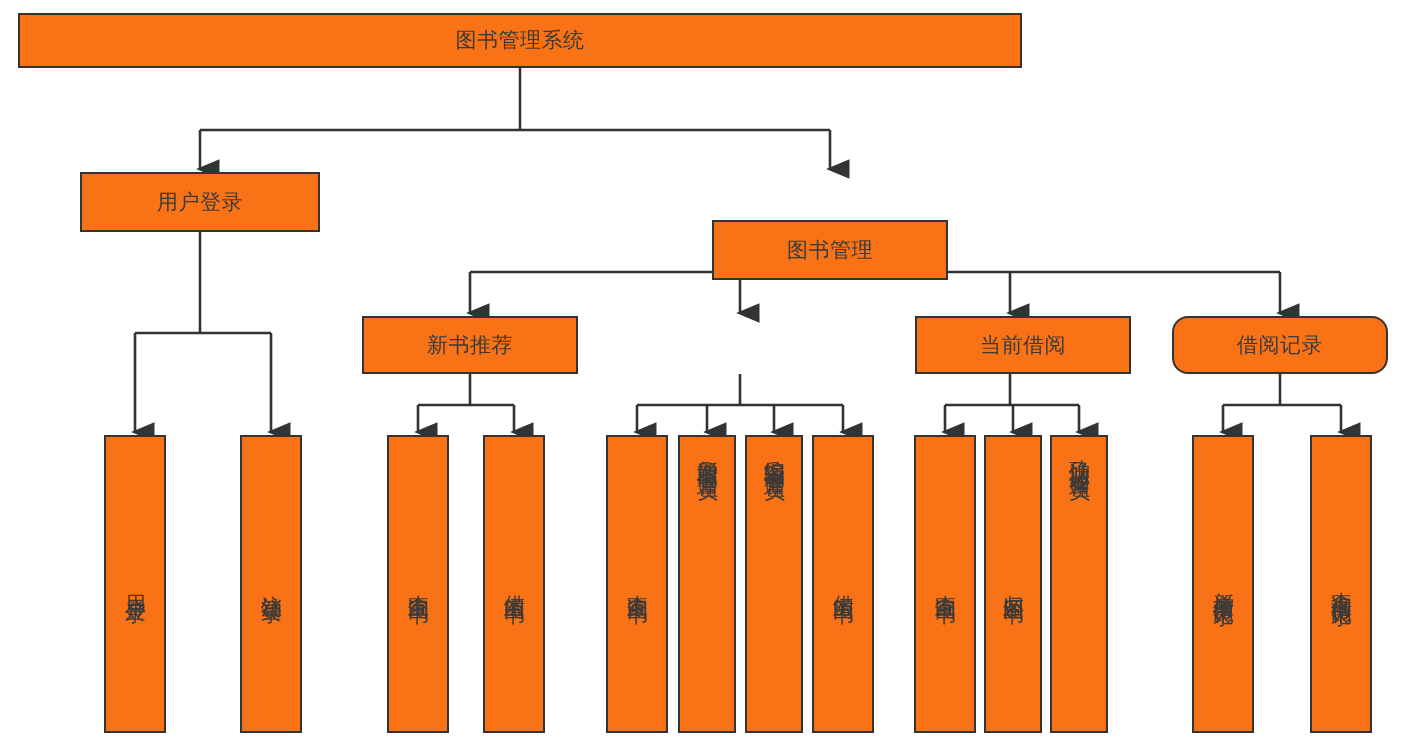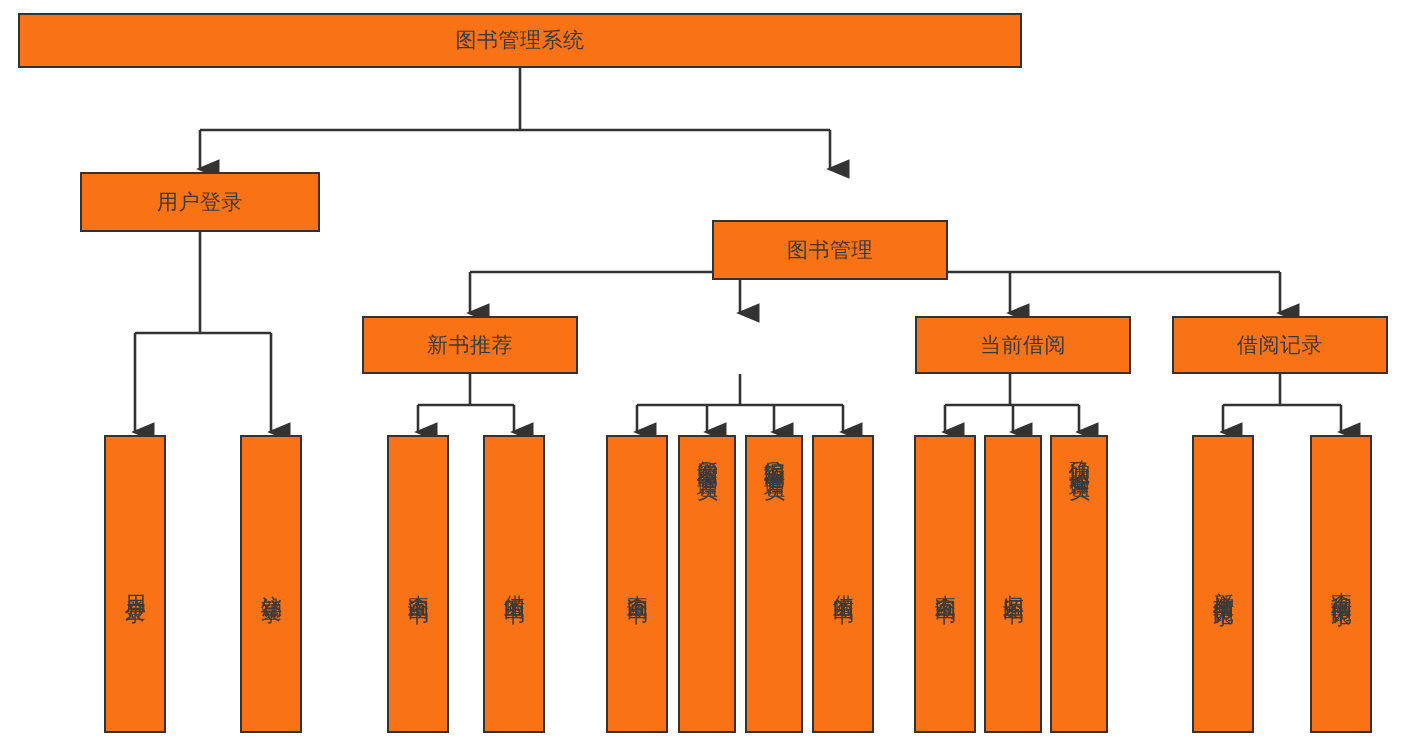--- a/index.html
+++ b/index.html
@@ -128,21 +128,21 @@
   <div class="node" style="left: 712px; top: 172px; width: 236px; height: 60px; margin-top: 48px;">
     <span class="node-label">图书管理</span>
   </div>
 
   <div class="node" style="left: 362px; top: 316px; width: 216px; height: 58px; text-align: right;">
     <span class="node-label">新书推荐</span>
   </div>
   <div class="node" style="left: 902px; top: 316px; width: 216px; height: 58px; margin-left: 13px;">
     <span class="node-label">当前借阅</span>
   </div>
-  <div class="node" style="left: 1172px; top: 316px; width: 216px; height: 58px;">
+  <div class="node" style="left: 1172px; top: 316px; width: 216px; height: 58px; border-radius: 16px;">
     <span class="node-label">借阅记录</span>
   </div>
 
   <div class="node vertical centered" style="left: 104px; top: 435px; width: 62px; height: 298px;">
     <span class="node-label">用户登录</span>
   </div>
   <div class="node vertical centered" style="left: 240px; top: 435px; width: 62px; height: 298px;">
     <span class="node-label">注销登录</span>
   </div>
 

